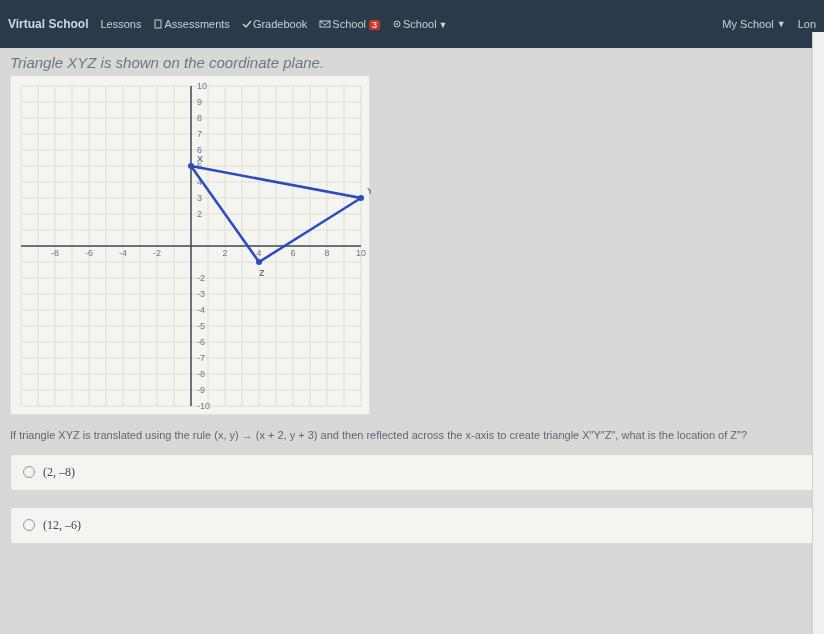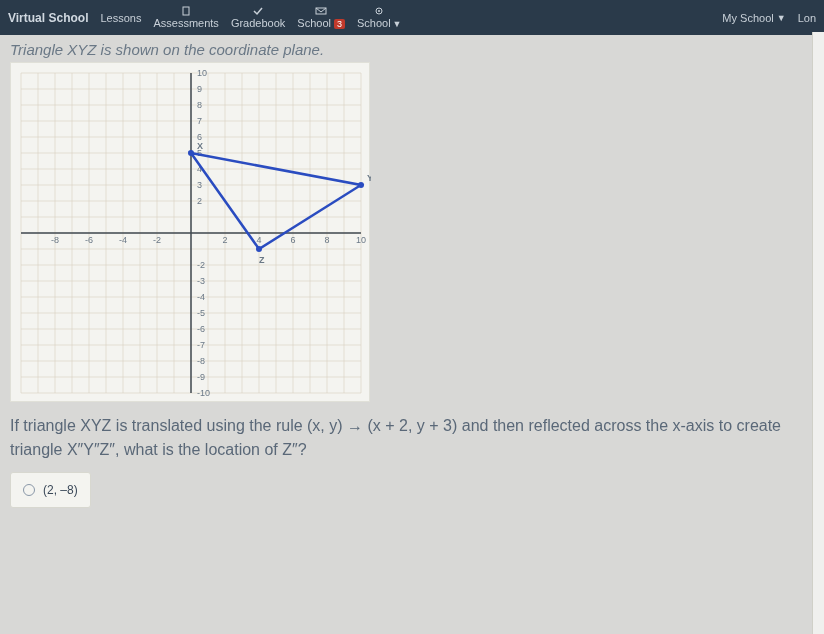--- a/index.html
+++ b/index.html
@@ -7,51 +7,51 @@
       width: 824px;
       height: 634px;
       font-family: Arial, sans-serif;
       background: #d8d8d6;
       overflow: hidden;
       position: relative;
     }
     .navbar {
       background: #2a3a4a;
       color: #c8d0d8;
-      height: 35px;
+      height: 48px;
       display: flex;
       align-items: center;
       padding: 0 8px;
       font-size: 12px;
       gap: 12px;
       white-space: nowrap;
     }
     .brand { font-weight: bold; color: #d0d8e0; }
-    .nav-item { display: flex; flex-direction: column; align-items: center; gap: 1px; cursor: pointer; font-size: 11px; }
+    .nav-item { display: flex; flex-direction: row; align-items: center; gap: 1px; cursor: pointer; font-size: 11px; }
     .nav-item .icon { height: 10px; display: flex; align-items: center; }
     .nav-item.simple { flex-direction: row; }
     .badge { background: #c0392b; color: #fff; border-radius: 2px; padding: 0 3px; font-size: 9px; margin-left: 3px; }
     .spacer { flex: 1; }
     .caret { font-size: 9px; margin-left: 2px; }
     .content { padding: 6px 10px 10px 10px; }
     .intro { font-size: 15px; color: #6a7886; margin-bottom: 4px; font-style: italic; }
     .graph-wrap {
       width: 360px;
       height: 340px;
       background: #f4f4f0;
       position: relative;
       border: 1px solid #e0e0d8;
     }
     .question {
-      font-size: 16px;
+      font-size: 11px;
       color: #5a6878;
       margin-top: 12px;
       line-height: 1.5;
     }
-    .options { margin-top: 10px; display: flex; flex-direction: row; gap: 16px; }
+    .options { margin-top: 10px; display: flex; flex-direction: column; gap: 16px; font-family: Liberation Serif, serif; }
     .option {
       background: #f4f4f0;
       border: 1px solid #d8d8d0;
       border-radius: 3px;
       padding: 10px 12px;
       display: flex;
       align-items: center;
       gap: 8px;
       cursor: pointer;
       font-size: 12px;
@@ -209,16 +209,20 @@
       </svg>
   </div>
 
   <div class="question">If triangle XYZ is translated using the rule (x, y) → (x + 2, y + 3) and then reflected across the x-axis to create triangle X″Y″Z″, what is the location of Z″?</div>
 
   <div class="options">
     <div class="option">
       <span class="radio"></span>
       <span>(2, –8)</span>
     </div>
+    <div class="option">
+      <span class="radio"></span>
+      <span>(12, –6)</span>
+    </div>
   </div>
 </div>
 
 <div class="right-edge"></div>
 
 </body></html>

